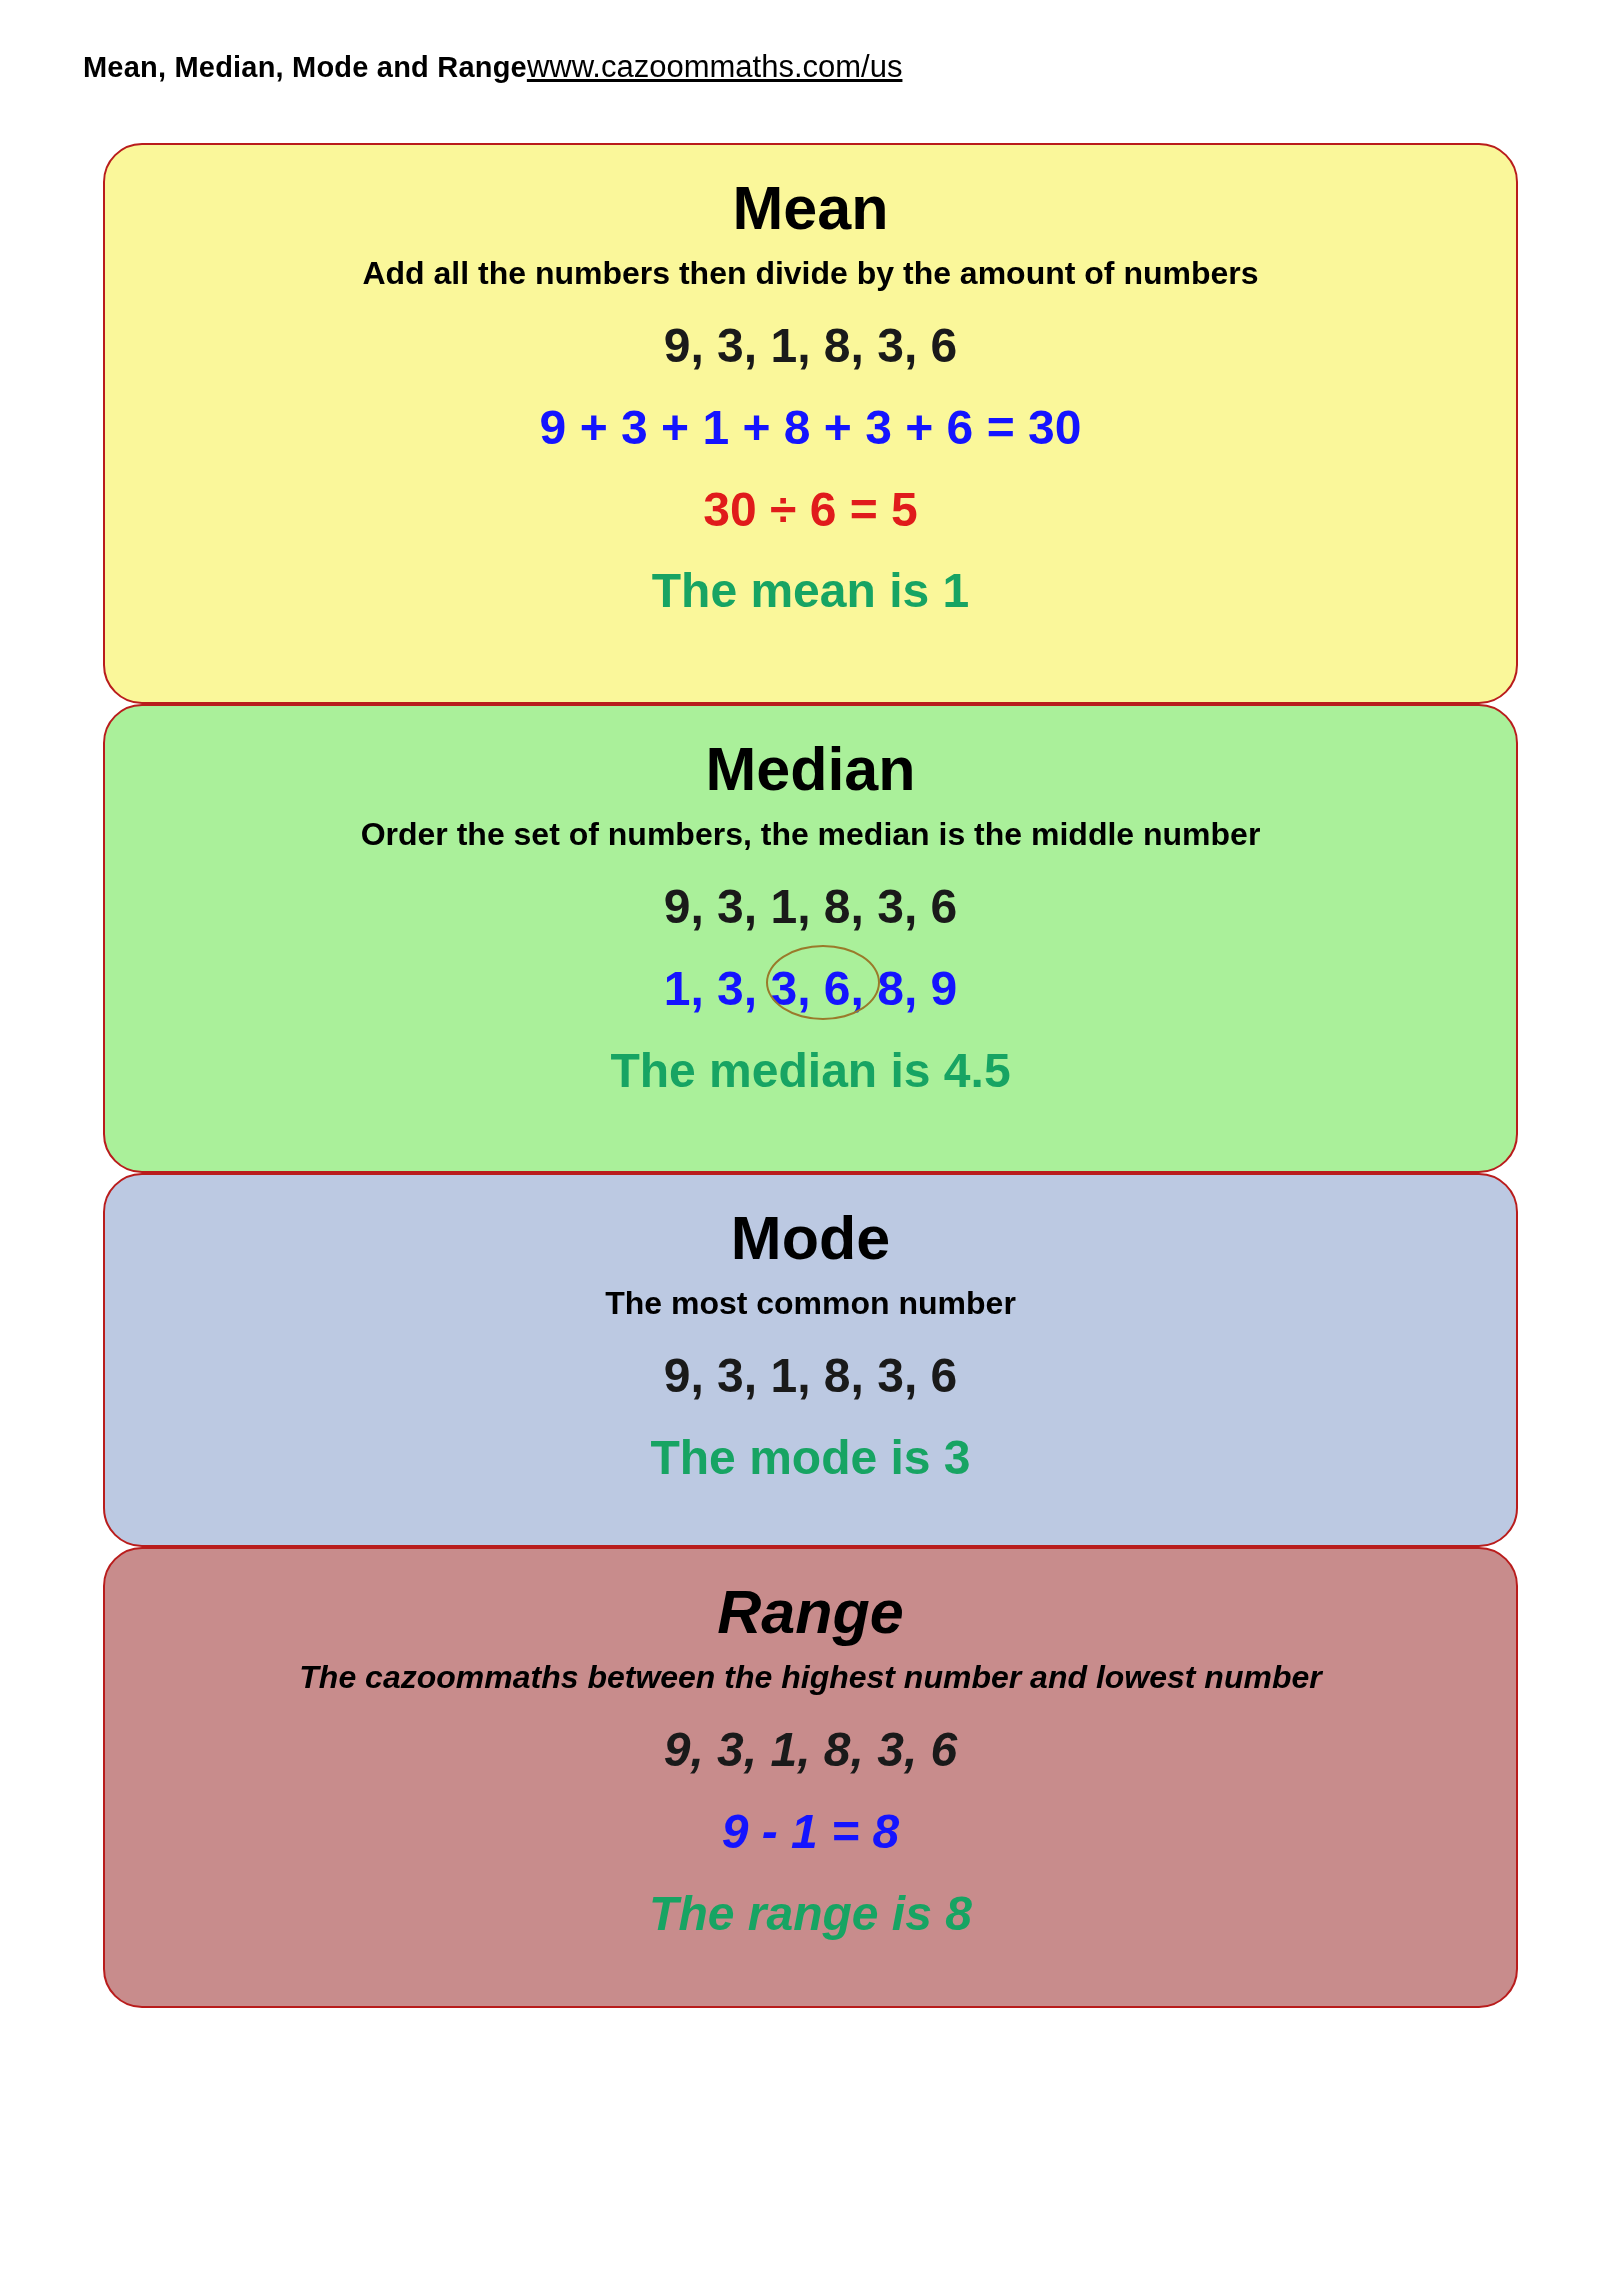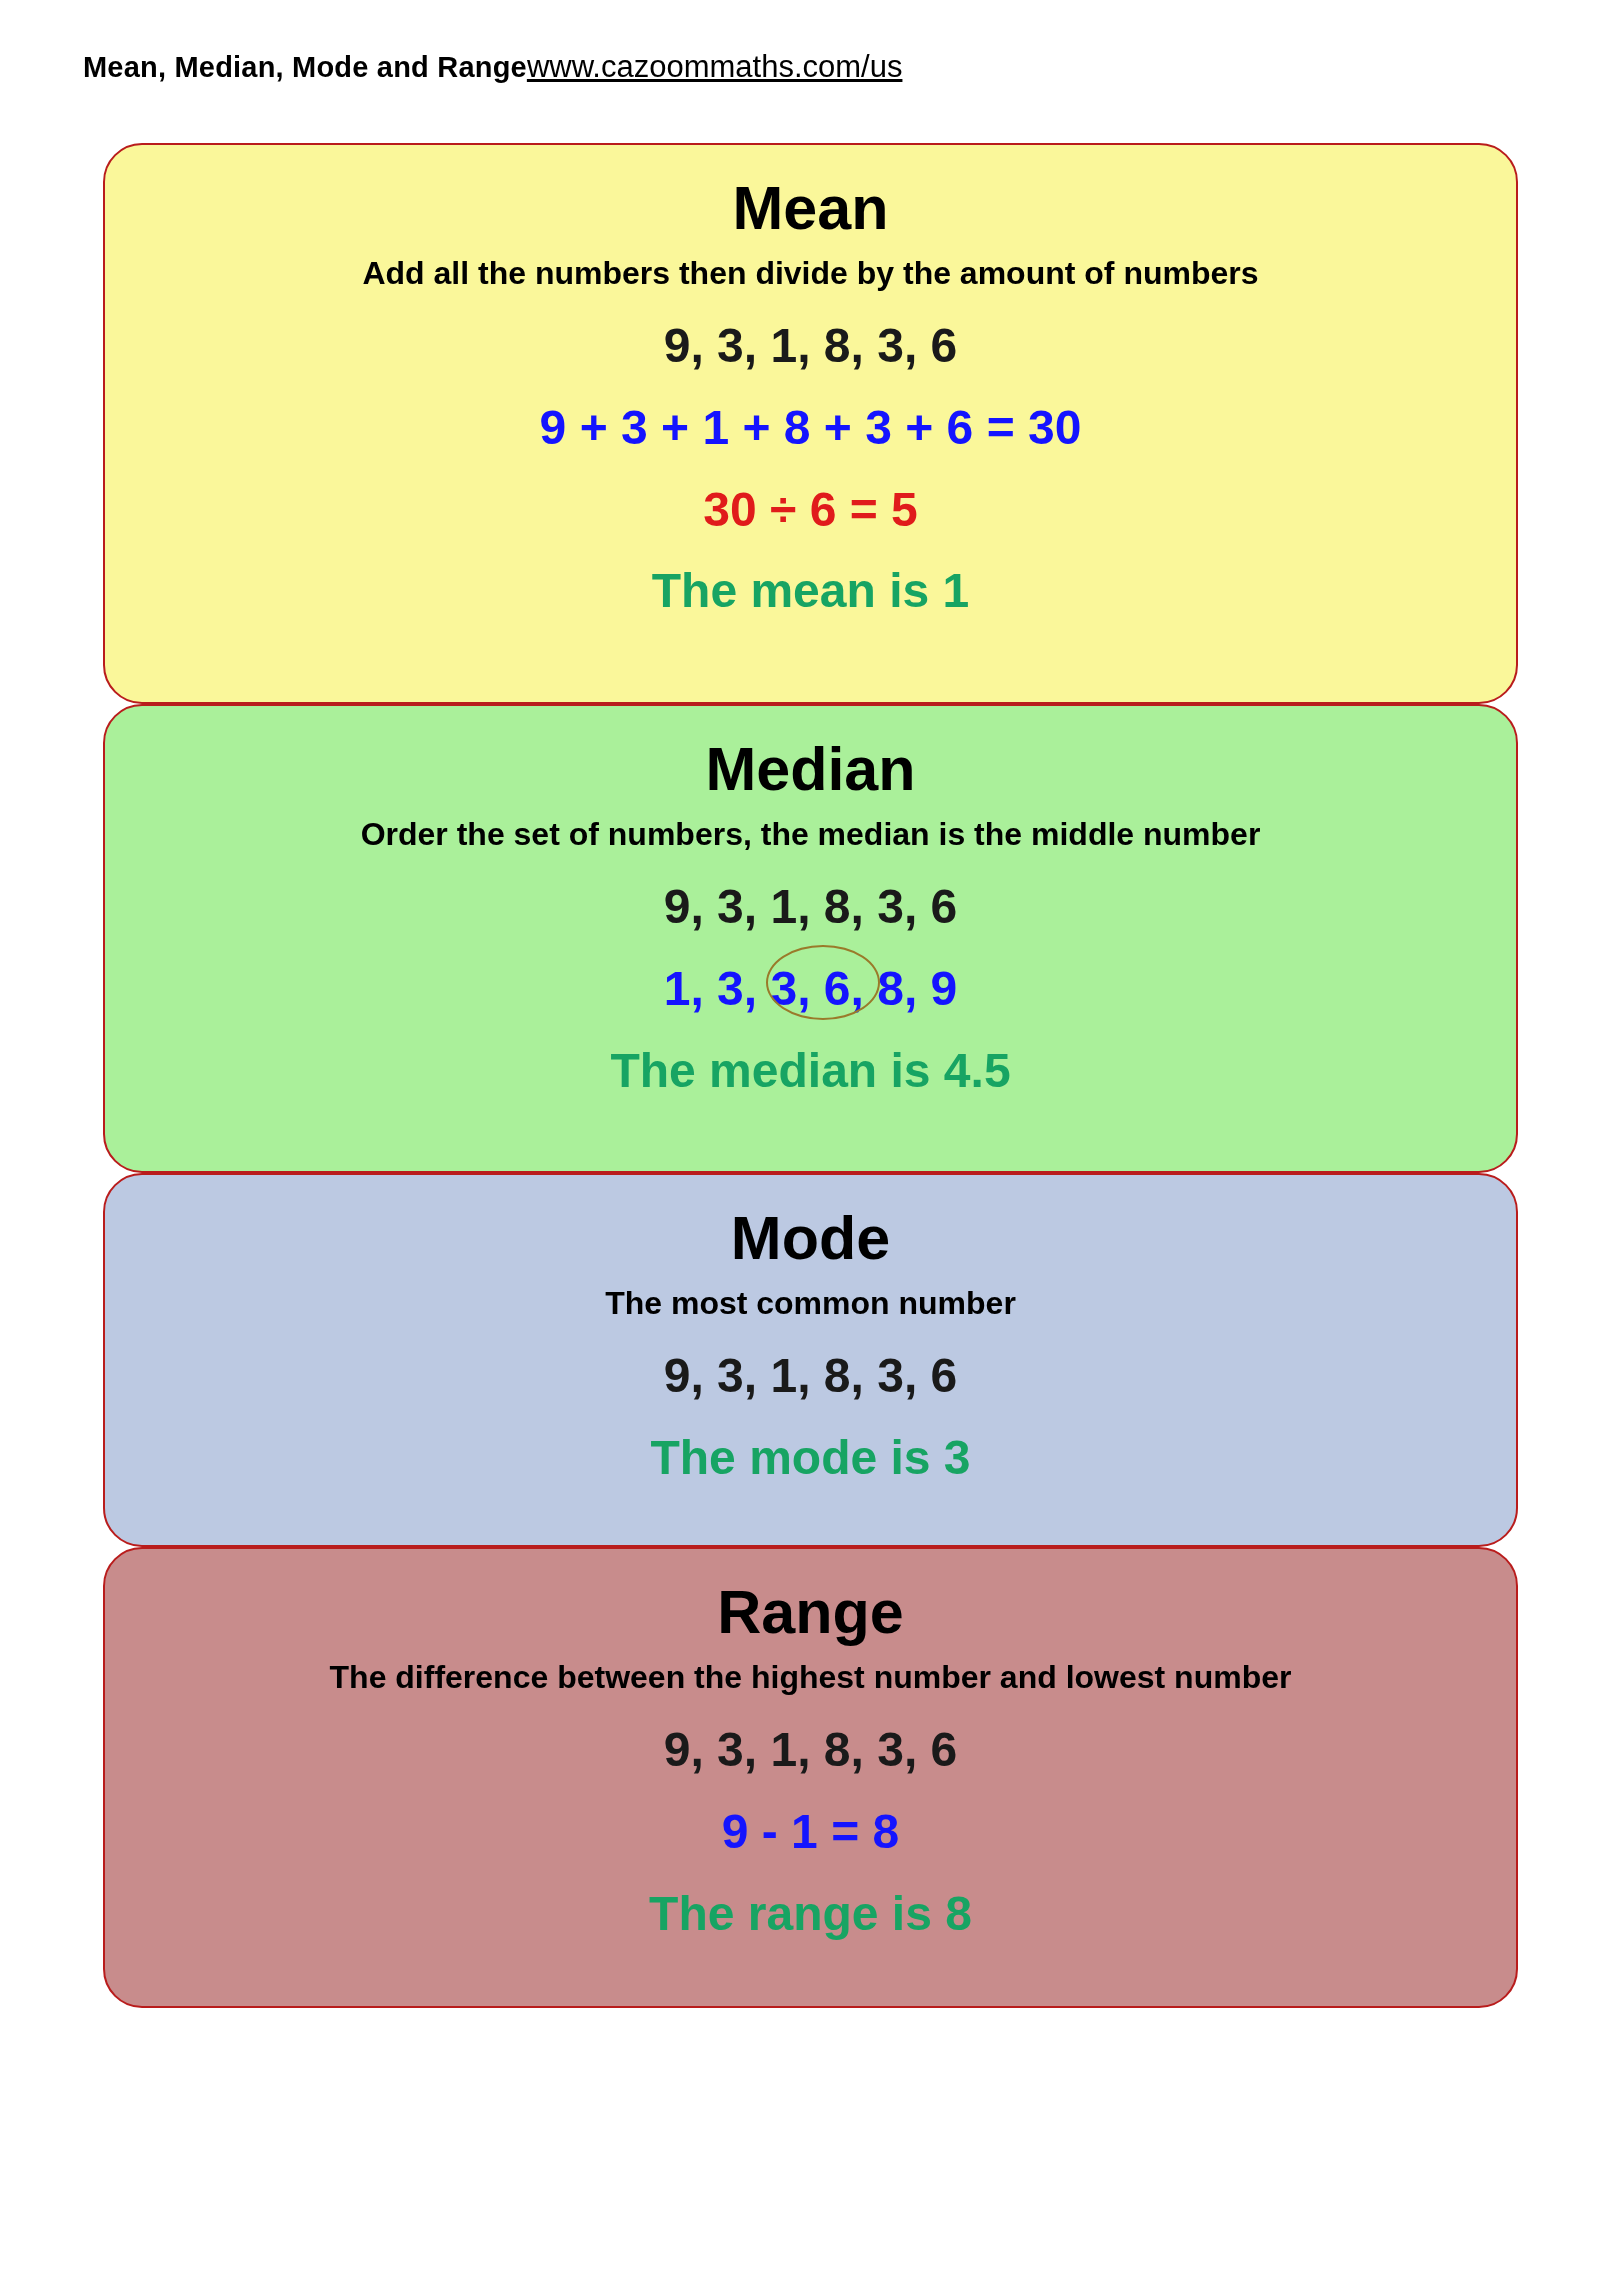--- a/index.html
+++ b/index.html
@@ -46,21 +46,21 @@
     border-radius: 39px;
     margin: 0 19.6px 0 19.6px;
     text-align: center;
     padding: 13.7px 19.6px 25.5px 19.6px;
     position: relative;
   }
   .card + .card { margin-top: 0; }
   .card-mean   { background: #faf79a; margin-top: 31px; height: 561px; }
   .card-median { background: #aaf09a; margin-top: 69px; height: 469px; text-align: center; }
   .card-mode   { background: #bcc9e2; margin-top: 69px; height: 374px; }
-  .card-range  { background: #c88c8c; margin-top: 69px; height: 461px; }
+  .card-range  { background: #c88c8c; margin-top: 69px; height: 461px; font-style: italic; }
 
   .card-title {
     font-size: 61px;
     font-weight: bold;
     line-height: 1.25;
     margin-top: 11.8px;
     margin-bottom: 5.9px;
   }
   .card-desc {
     font-size: 32px;
@@ -128,20 +128,20 @@
 
   <div class="card card-mode">
     <div class="card-title">Mode</div>
     <div class="card-desc">The most common number</div>
     <div class="card-line numbers">9, 3, 1, 8, 3, 6</div>
     <div class="card-line green">The mode is 3</div>
   </div>
 
   <div class="card card-range">
     <div class="card-title">Range</div>
-    <div class="card-desc">The difference between the highest number and lowest number</div>
+    <div class="card-desc">The cazoommaths between the highest number and lowest number</div>
     <div class="card-line numbers">9, 3, 1, 8, 3, 6</div>
     <div class="card-line blue">9 - 1 = 8</div>
     <div class="card-line green">The range is 8</div>
   </div>
 
 </div>
 
 
 </body></html>

